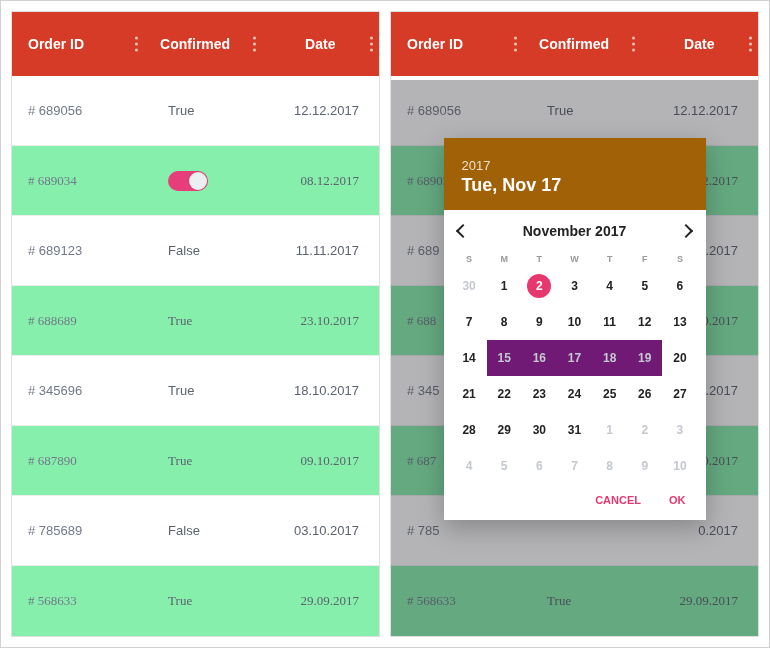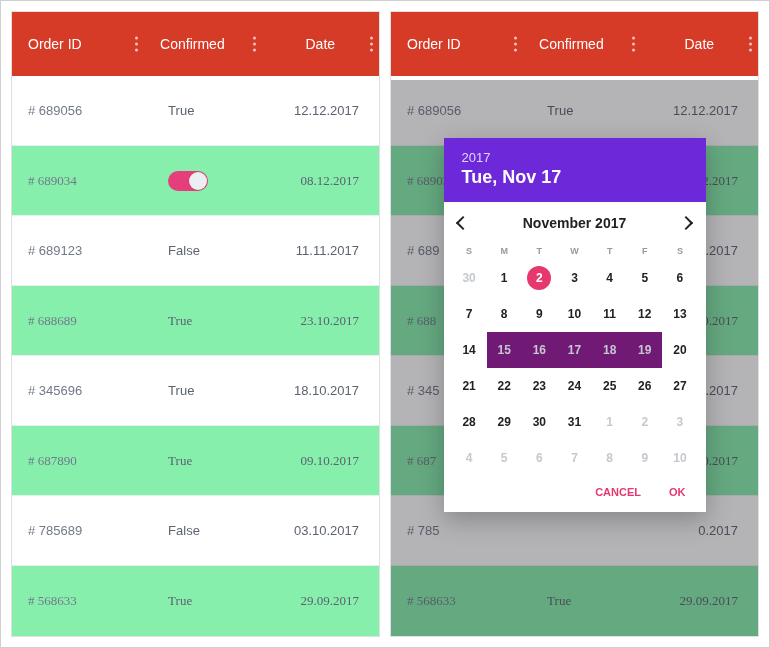--- a/index.html
+++ b/index.html
@@ -27,21 +27,21 @@
     background: #fff;
     overflow: hidden;
   }
   .thead {
     display: flex;
     background: #d63b28;
     color: #fff;
     height: 68px;
     align-items: center;
     font-size: 14px;
-    font-weight: 400;
+    font-weight: 700;
   }
   .th {
     display: flex;
     align-items: center;
     padding: 0 16px;
     height: 100%;
     position: relative;
   }
   .th .dots {
     position: absolute;
@@ -99,23 +99,23 @@
     top: 126px;
     left: 50%;
     transform: translateX(-50%);
     width: 262px;
     background: #fff;
     box-shadow: 0 8px 24px rgba(0,0,0,0.25);
     display:flex; flex-direction:column;
     z-index: 5;
   }
   .picker-head {
-    background: #6d28d9;
+    background: #a16207;
     color: #fff;
-    padding: 12px 18px 14px;
+    padding: 20px 18px 14px;
   }
   .picker-head .year { font-size: 13px; opacity: 0.8; }
   .picker-head .day { font-size: 18px; font-weight:700; margin-top:2px; }
   .picker-nav {
     display:flex; align-items:center; justify-content:space-between;
     padding: 12px 14px 4px;
   }
   .picker-nav .month {
     font-size: 14px; font-weight:600; color:#222;
   }

